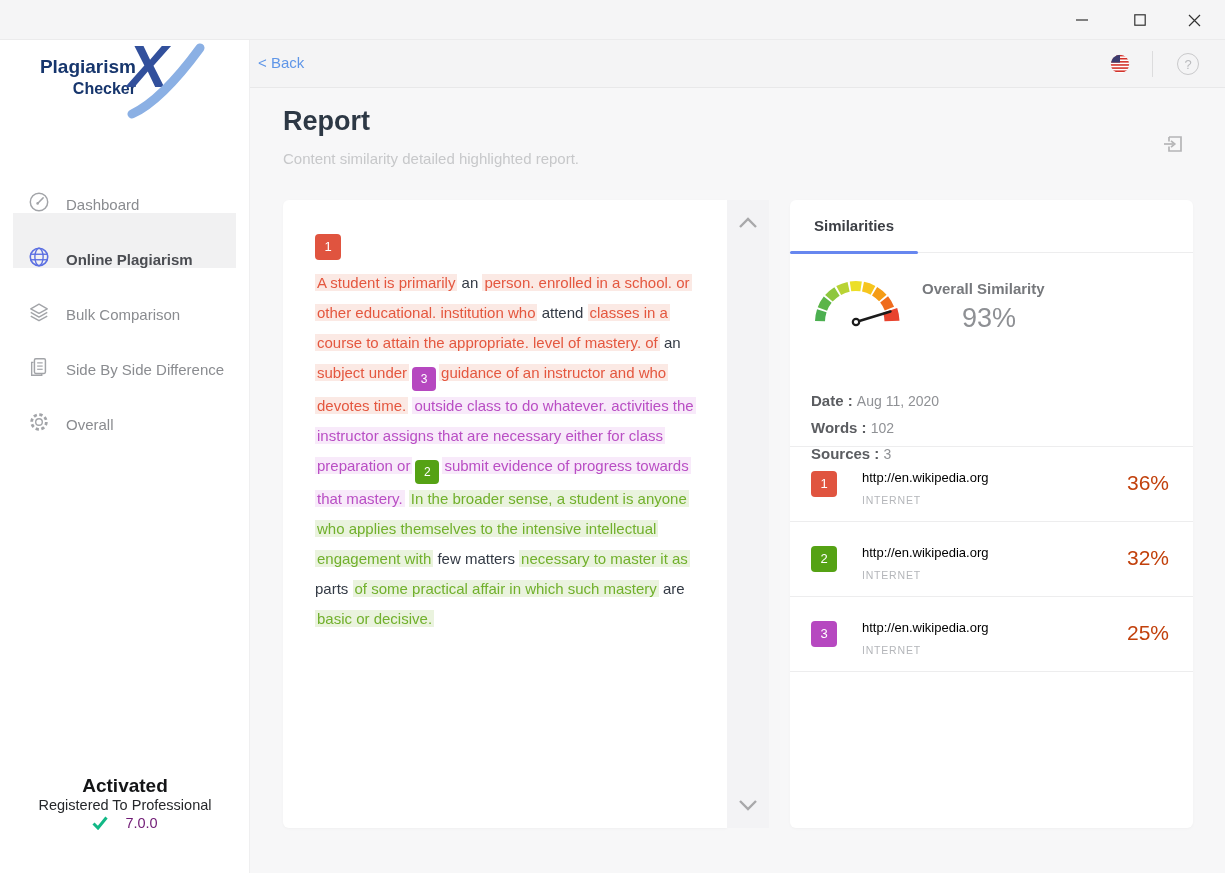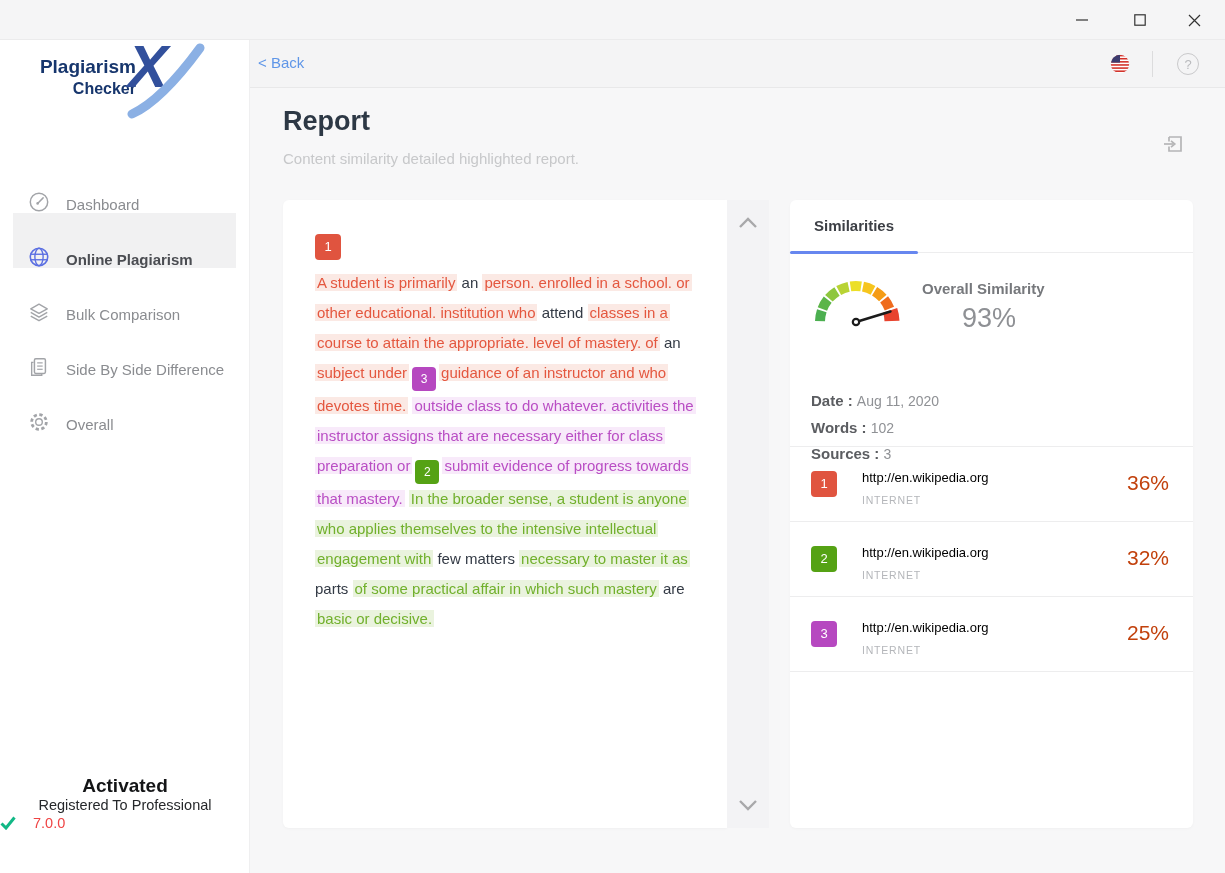--- a/index.html
+++ b/index.html
@@ -19,21 +19,21 @@
   .logo-swoosh { position:absolute; left:120px; top:0px; }
   .nav { margin-top:28px; }
   .nav-item { position:relative; height:55px; margin:0 13px; display:flex; align-items:flex-end; padding-left:15px; cursor:pointer; }
   .nav-item .icon { width:22px; height:22px; margin-right:16px; flex:0 0 auto; }
   .nav-item .label { font-size:15px; color:#8a8c90; }
   .nav-item.active { background:#f1f1f2; }
   .nav-item.active .label { color:#4b4d52; font-weight:600; }
   .activation { position:absolute; left:0; bottom:42px; width:250px; text-align:center; }
   .act-status { font-size:19px; font-weight:bold; color:#141517; }
   .act-reg { font-size:14.5px; color:#26282b; }
-  .act-ver { font-size:14.5px; color:#ef4444; margin-top:2px; display:flex; align-items:center; justify-content:flex-start; gap:17px; }
+  .act-ver { font-size:14.5px; color:#701a75; margin-top:2px; display:flex; align-items:center; justify-content:center; gap:17px; }
 
   
   .topbar { position:absolute; left:250px; top:40px; width:975px; height:48px; background:#f4f4f5; border-bottom:1px solid #e8e8e9; }
   .back-link { position:absolute; left:8px; top:14px; font-size:15px; color:#5f96e8; cursor:pointer; }
   .flag { position:absolute; right:94px; top:13px; width:22px; height:22px; cursor:pointer; }
   .topbar-divider { position:absolute; right:72px; top:11px; width:1px; height:26px; background:#dcdcdd; }
   .help { position:absolute; right:26px; top:13px; width:22px; height:22px; border:1.5px solid #c9c9cb; border-radius:50%; color:#b9babd; font-size:13px; display:flex; align-items:center; justify-content:center; cursor:pointer; }
 
   
   .main { position:absolute; left:250px; top:88px; width:975px; height:785px; background:#f7f7f8; }

